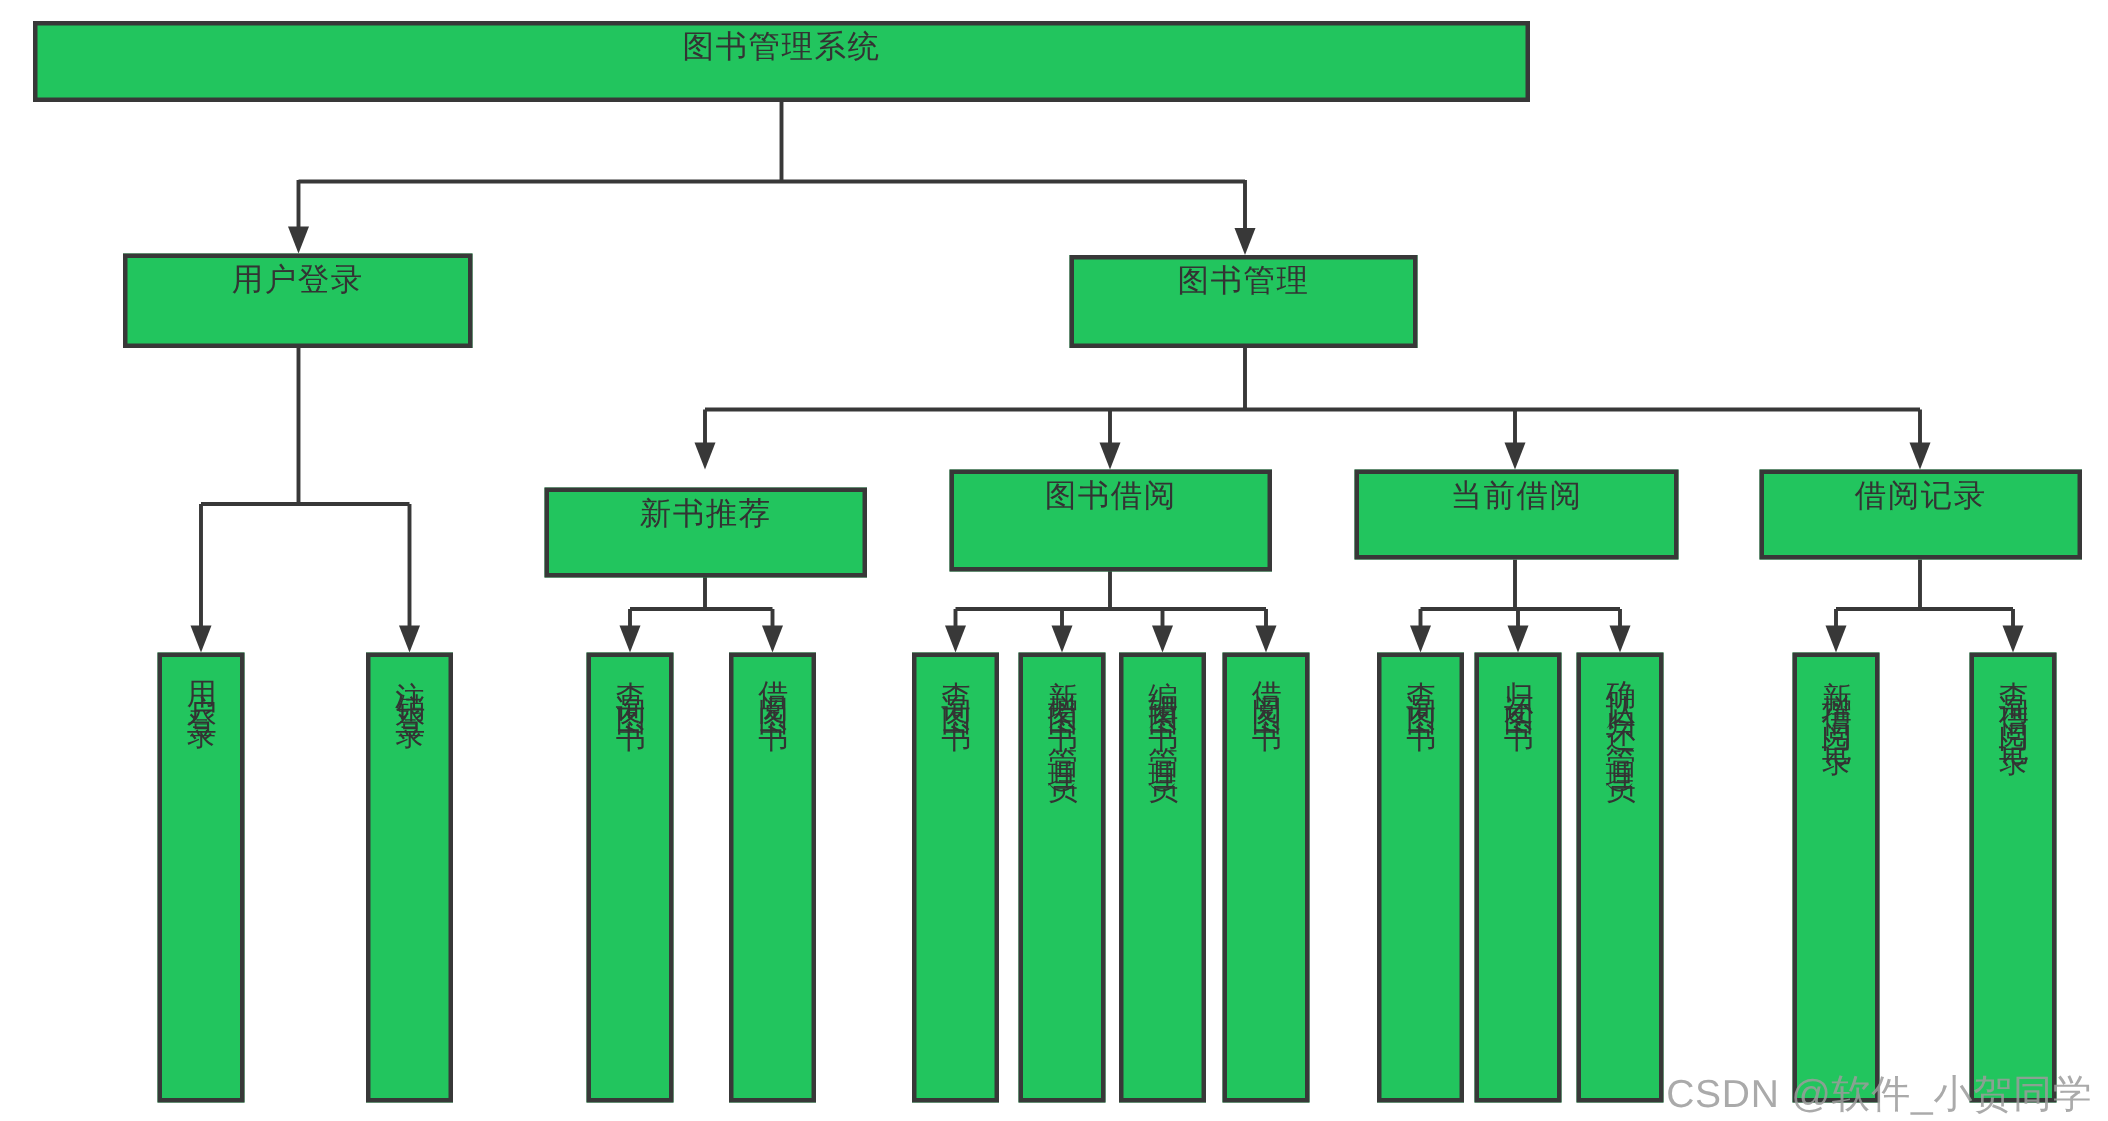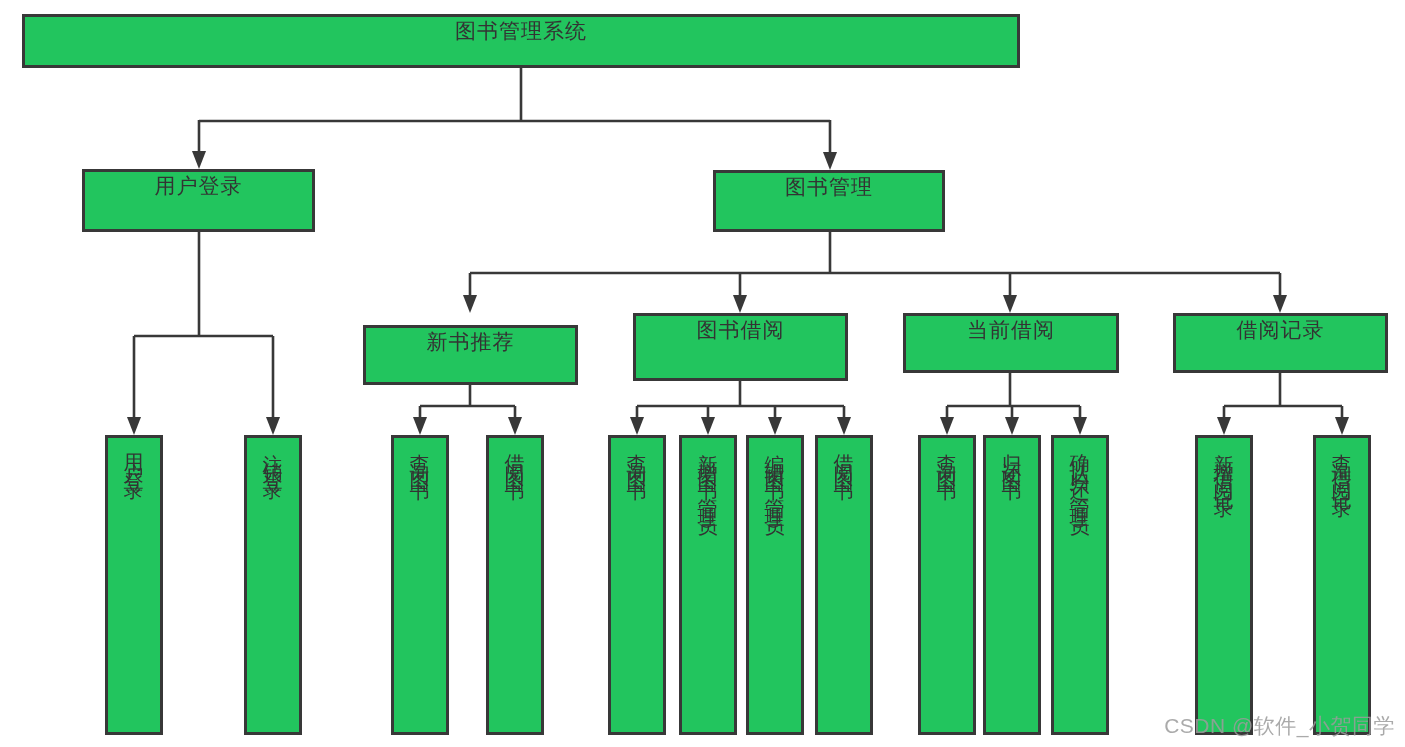--- a/index.html
+++ b/index.html
@@ -40,21 +40,21 @@
     letter-spacing: 9px;
     line-height: 1;
     white-space: nowrap;
   }
 
   .watermark {
     position: absolute;
     right: 10px;
     top: 712px;
     z-index: 2;
-    font-size: 21px;
+    font-size: 26px;
     color: var(--watermark, #9c9c9c);
     opacity: 0.85;
     letter-spacing: 0.5px;
     white-space: nowrap;
   }
 </style>
 </head>
 <body>
 
 <div class="canvas">

